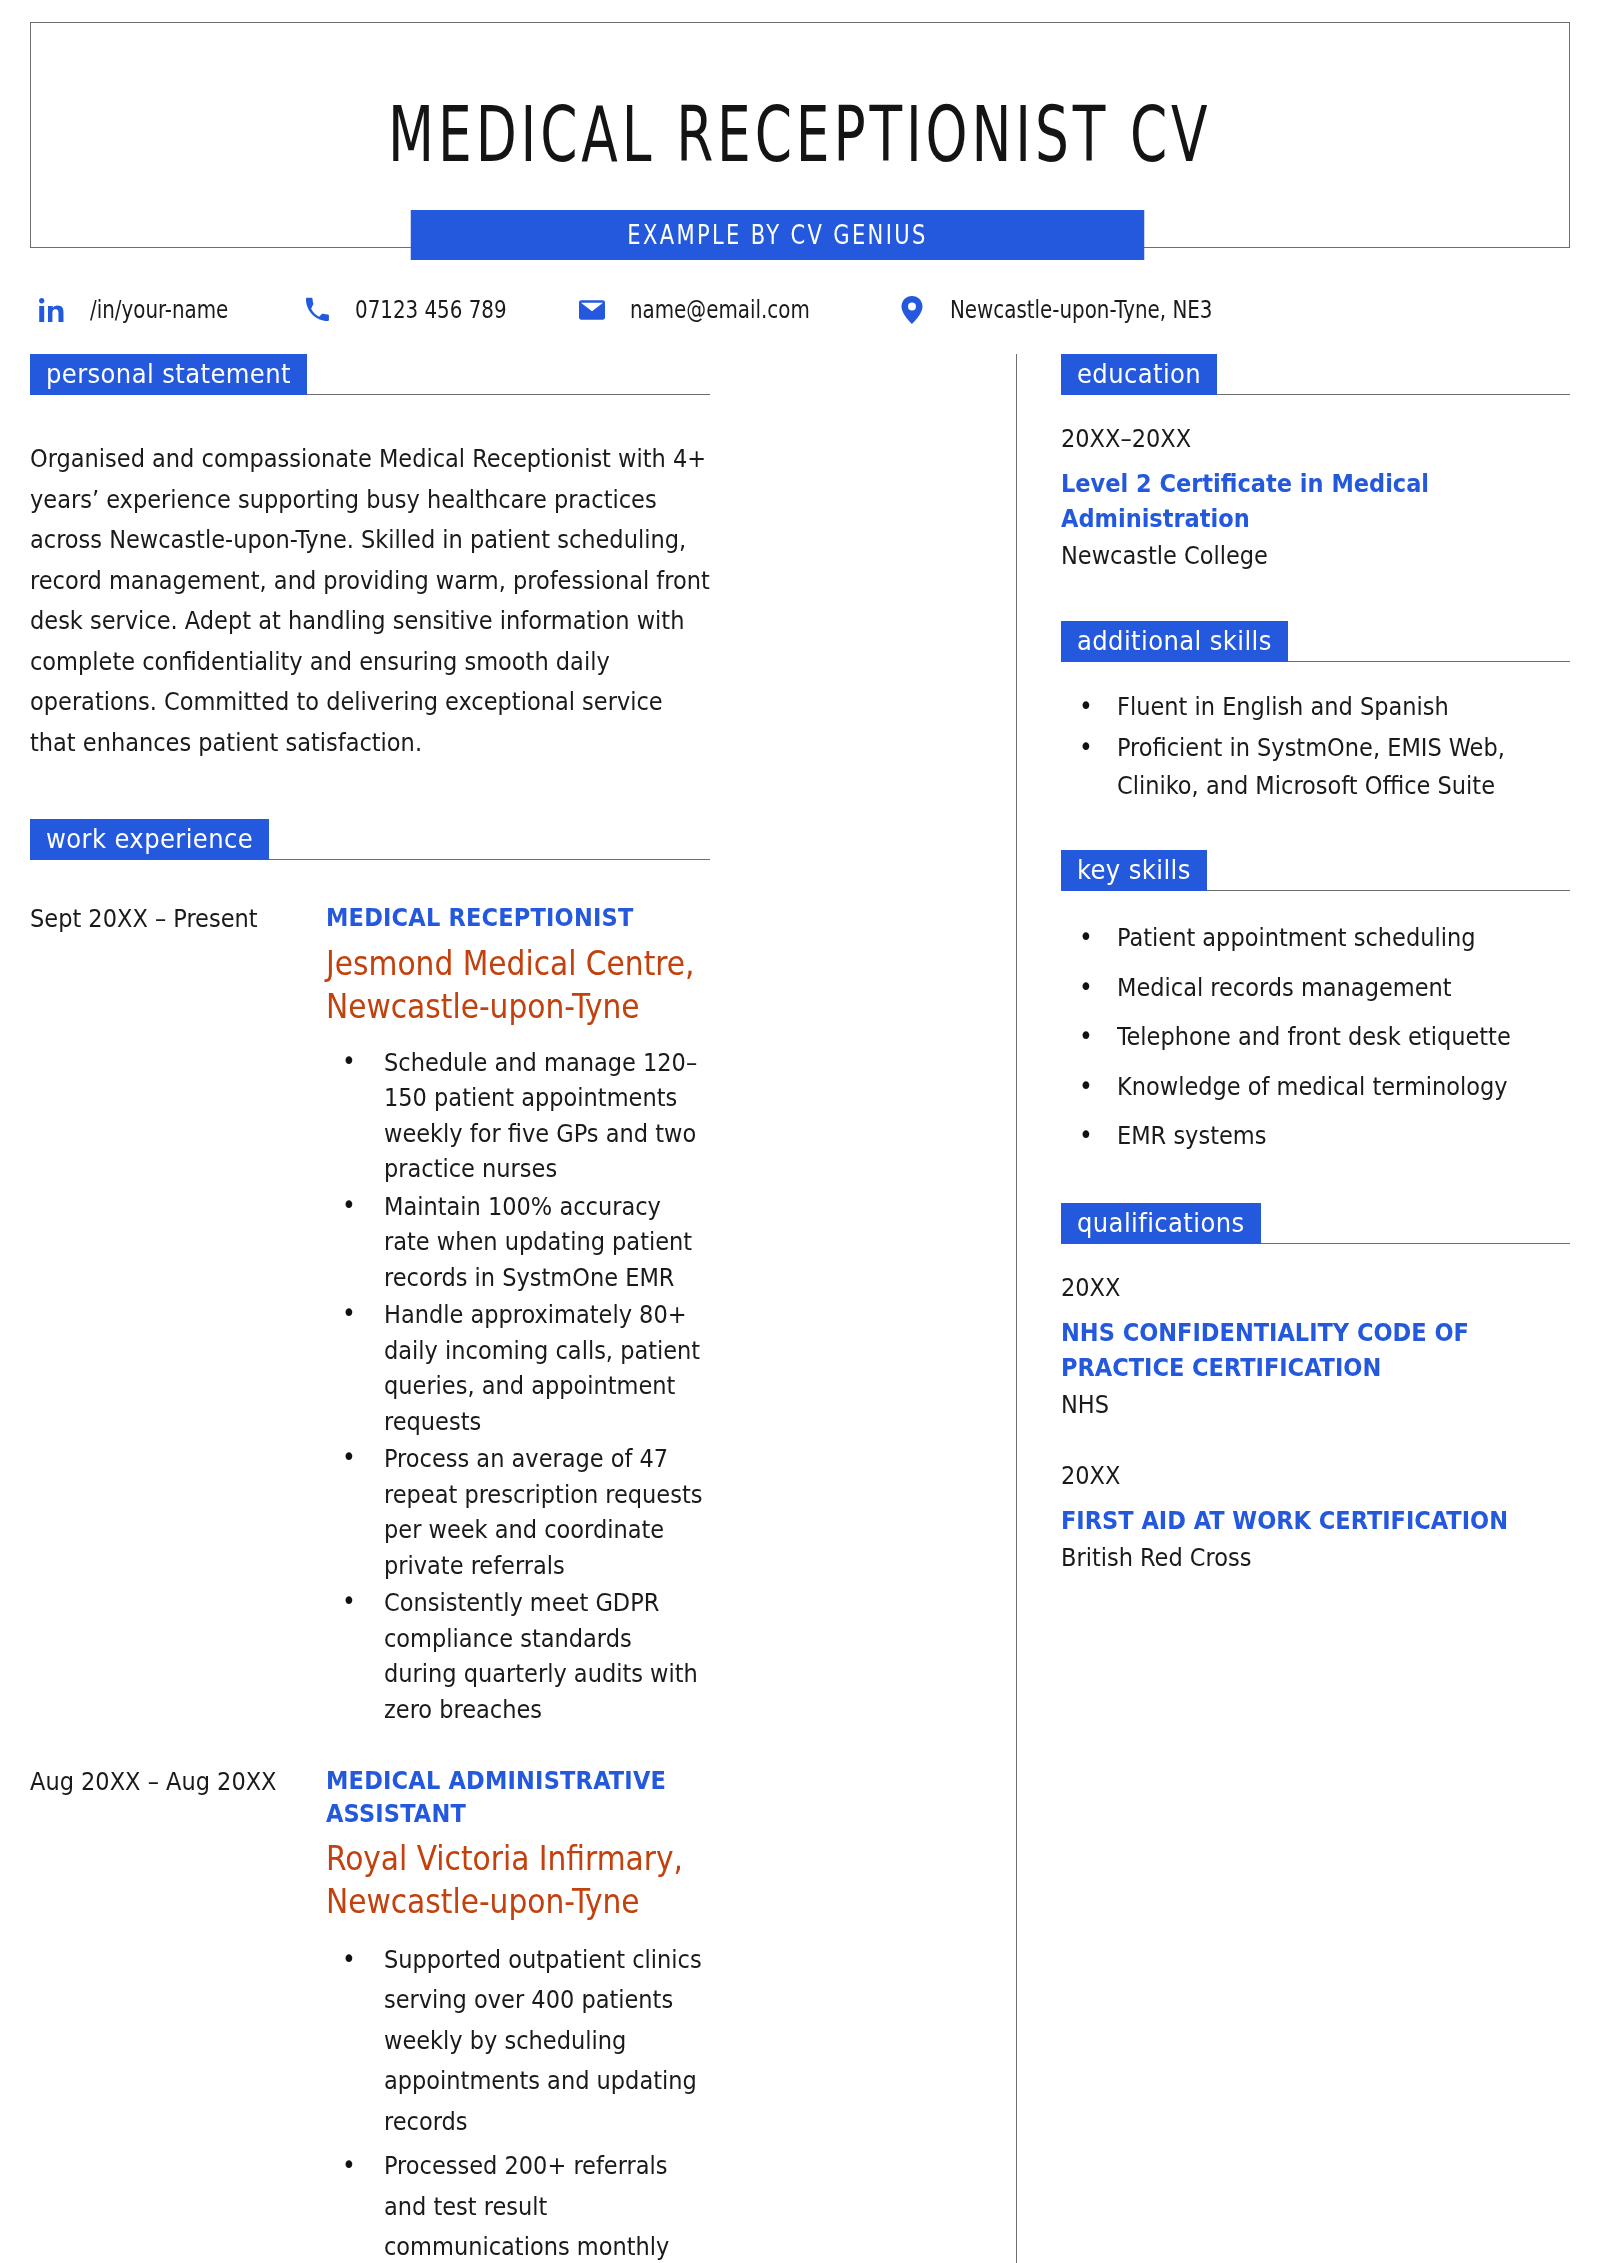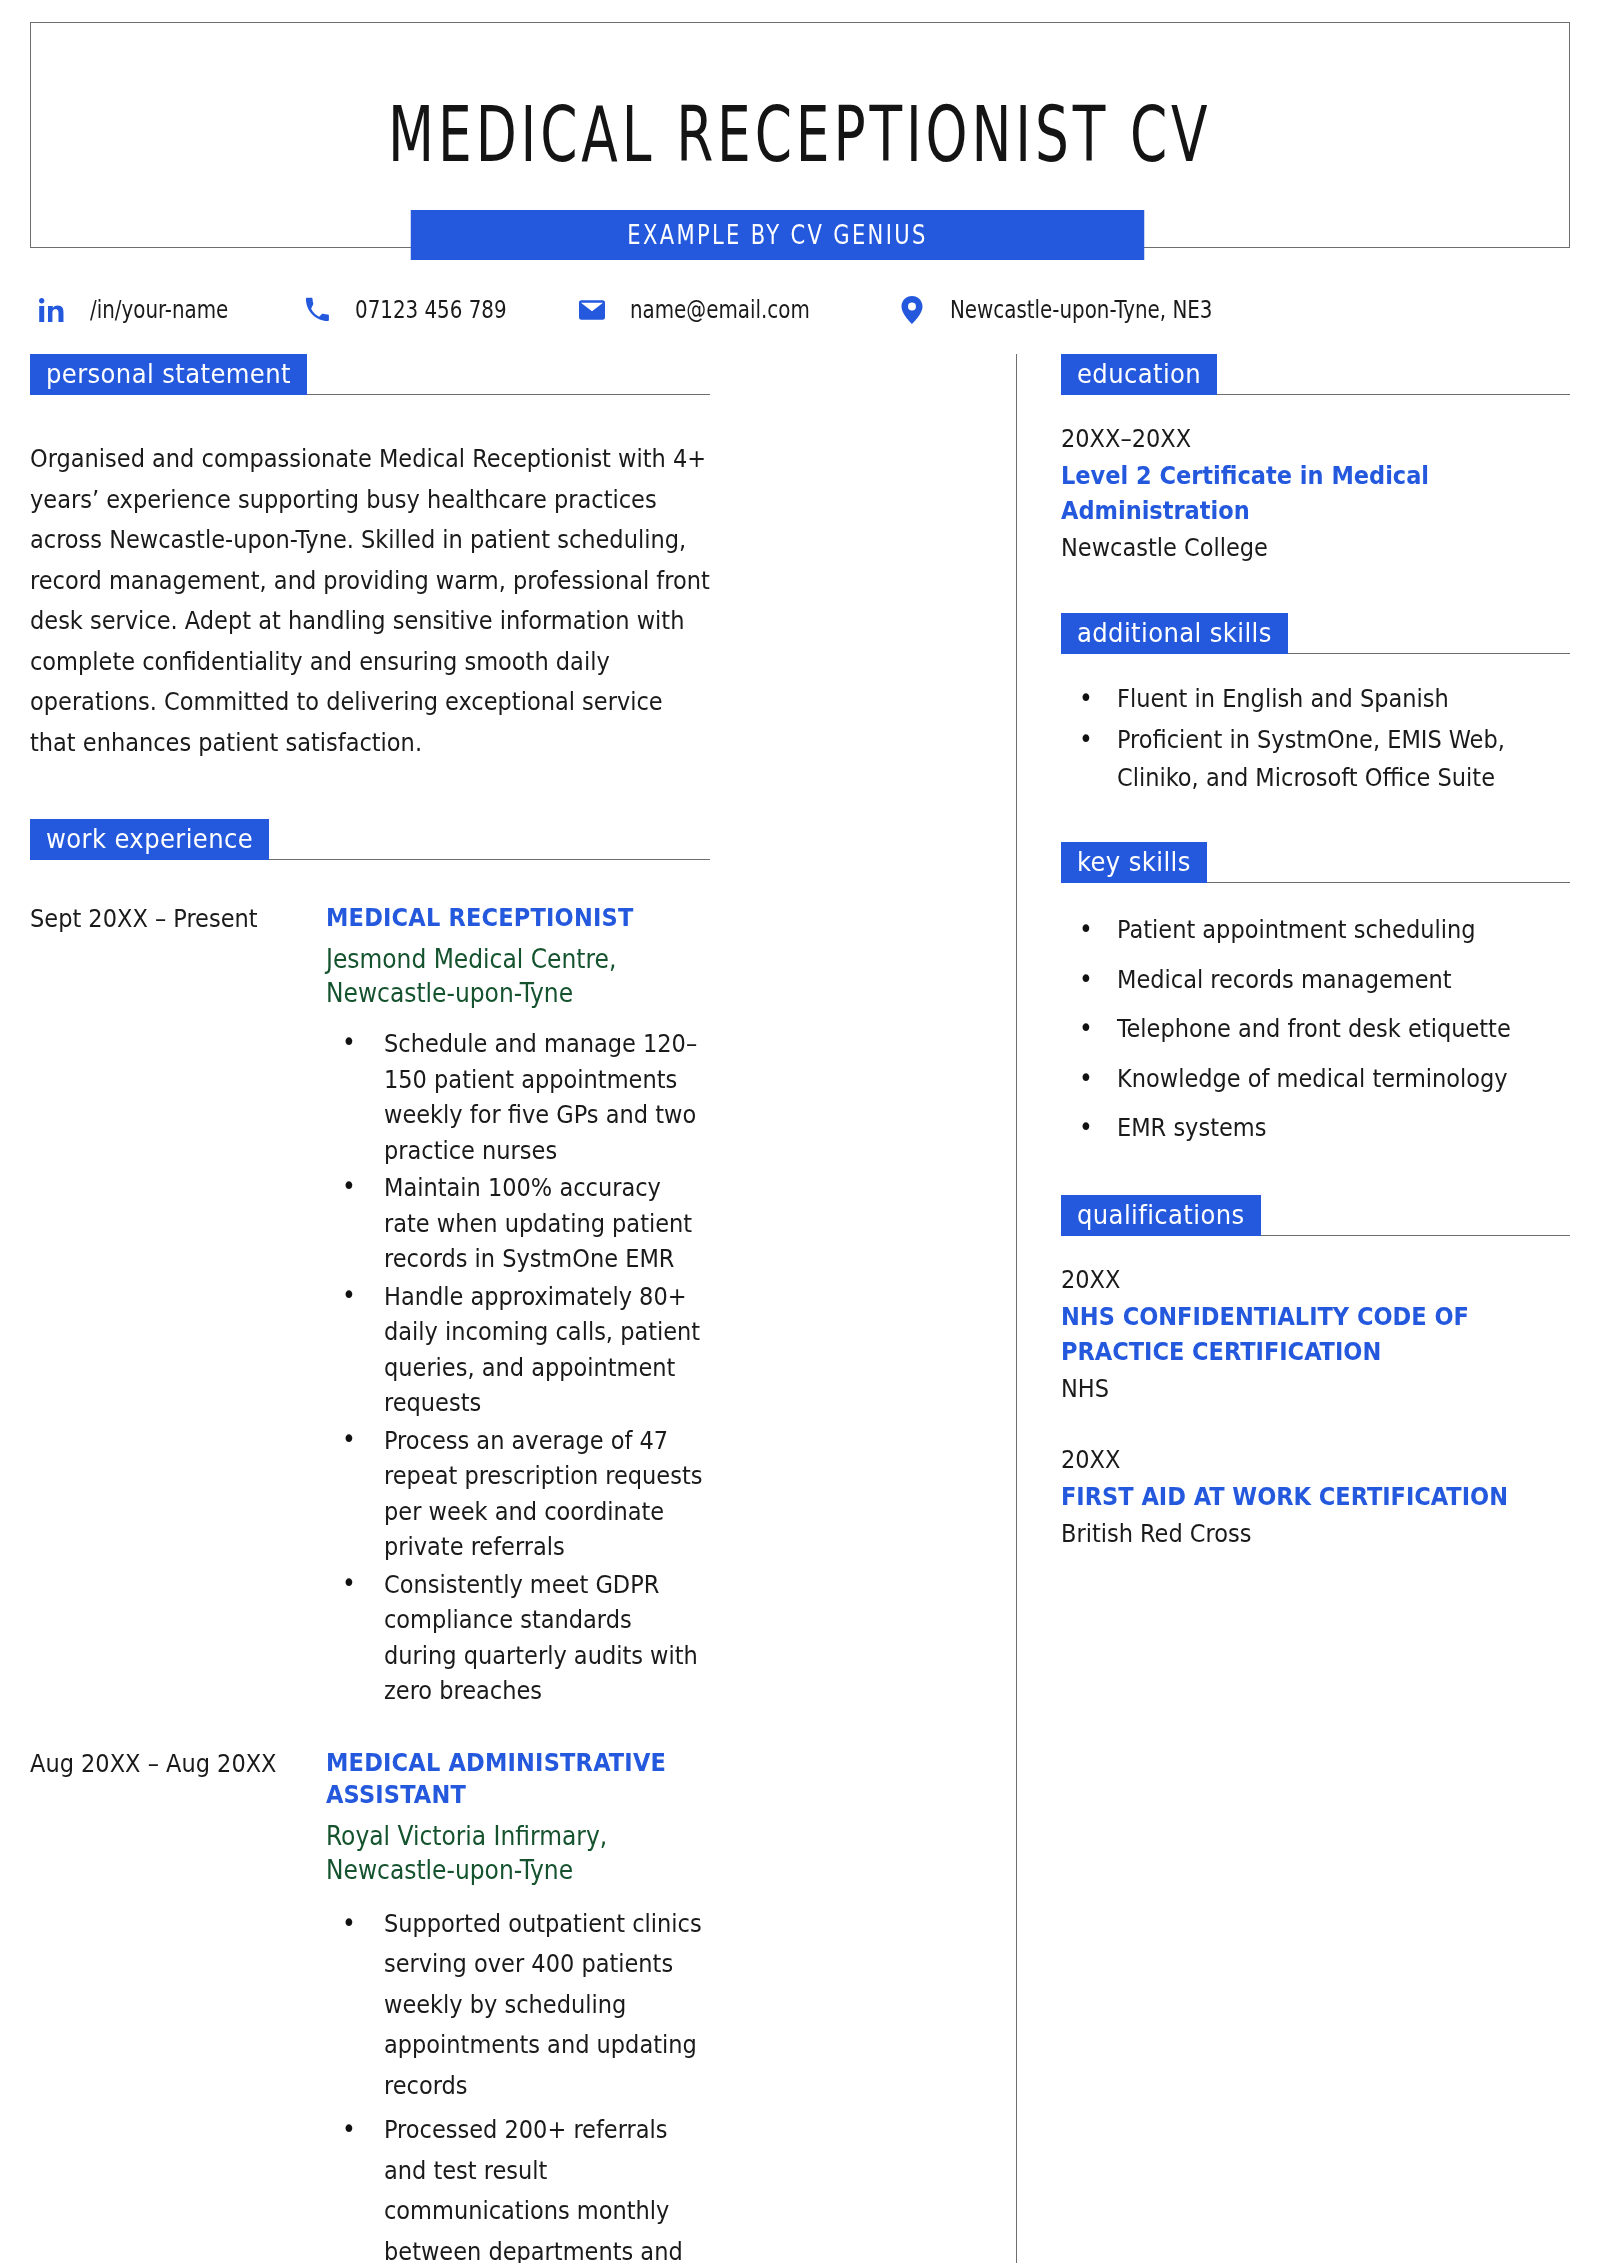--- a/index.html
+++ b/index.html
@@ -196,22 +196,22 @@
     font-family: "Liberation Sans Narrow", "DejaVu Sans Condensed", "Liberation Sans", sans-serif;
     font-size: 25px;
     font-weight: bold;
     color: #2459DE;
     letter-spacing: 0.2px;
     line-height: 1.3;
   }
 
   .job-company {
     font-family: "Liberation Sans Narrow", "DejaVu Sans Condensed", "Liberation Sans", sans-serif;
-    font-size: 26px;
-    color: #14532d;
+    font-size: 33px;
+    color: #c2410c;
     margin-top: 8px;
     line-height: 1.3;
   }
 
   ul.bullets {
     list-style: none;
     margin-top: 16px;
   }
 
   ul.bullets li {
@@ -253,21 +253,21 @@
     font-size: 25px;
     color: #1a1a1a;
     line-height: 1.45;
   }
 
   .entry-name {
     font-size: 25px;
     font-weight: bold;
     color: #2459DE;
     line-height: 1.38;
-    margin-top: 2px;
+    margin-top: 10px;
   }
 
   .entry-org {
     font-size: 25px;
     color: #1a1a1a;
     line-height: 1.45;
     margin-top: 2px;
   }
 
   ul.side-bullets {

